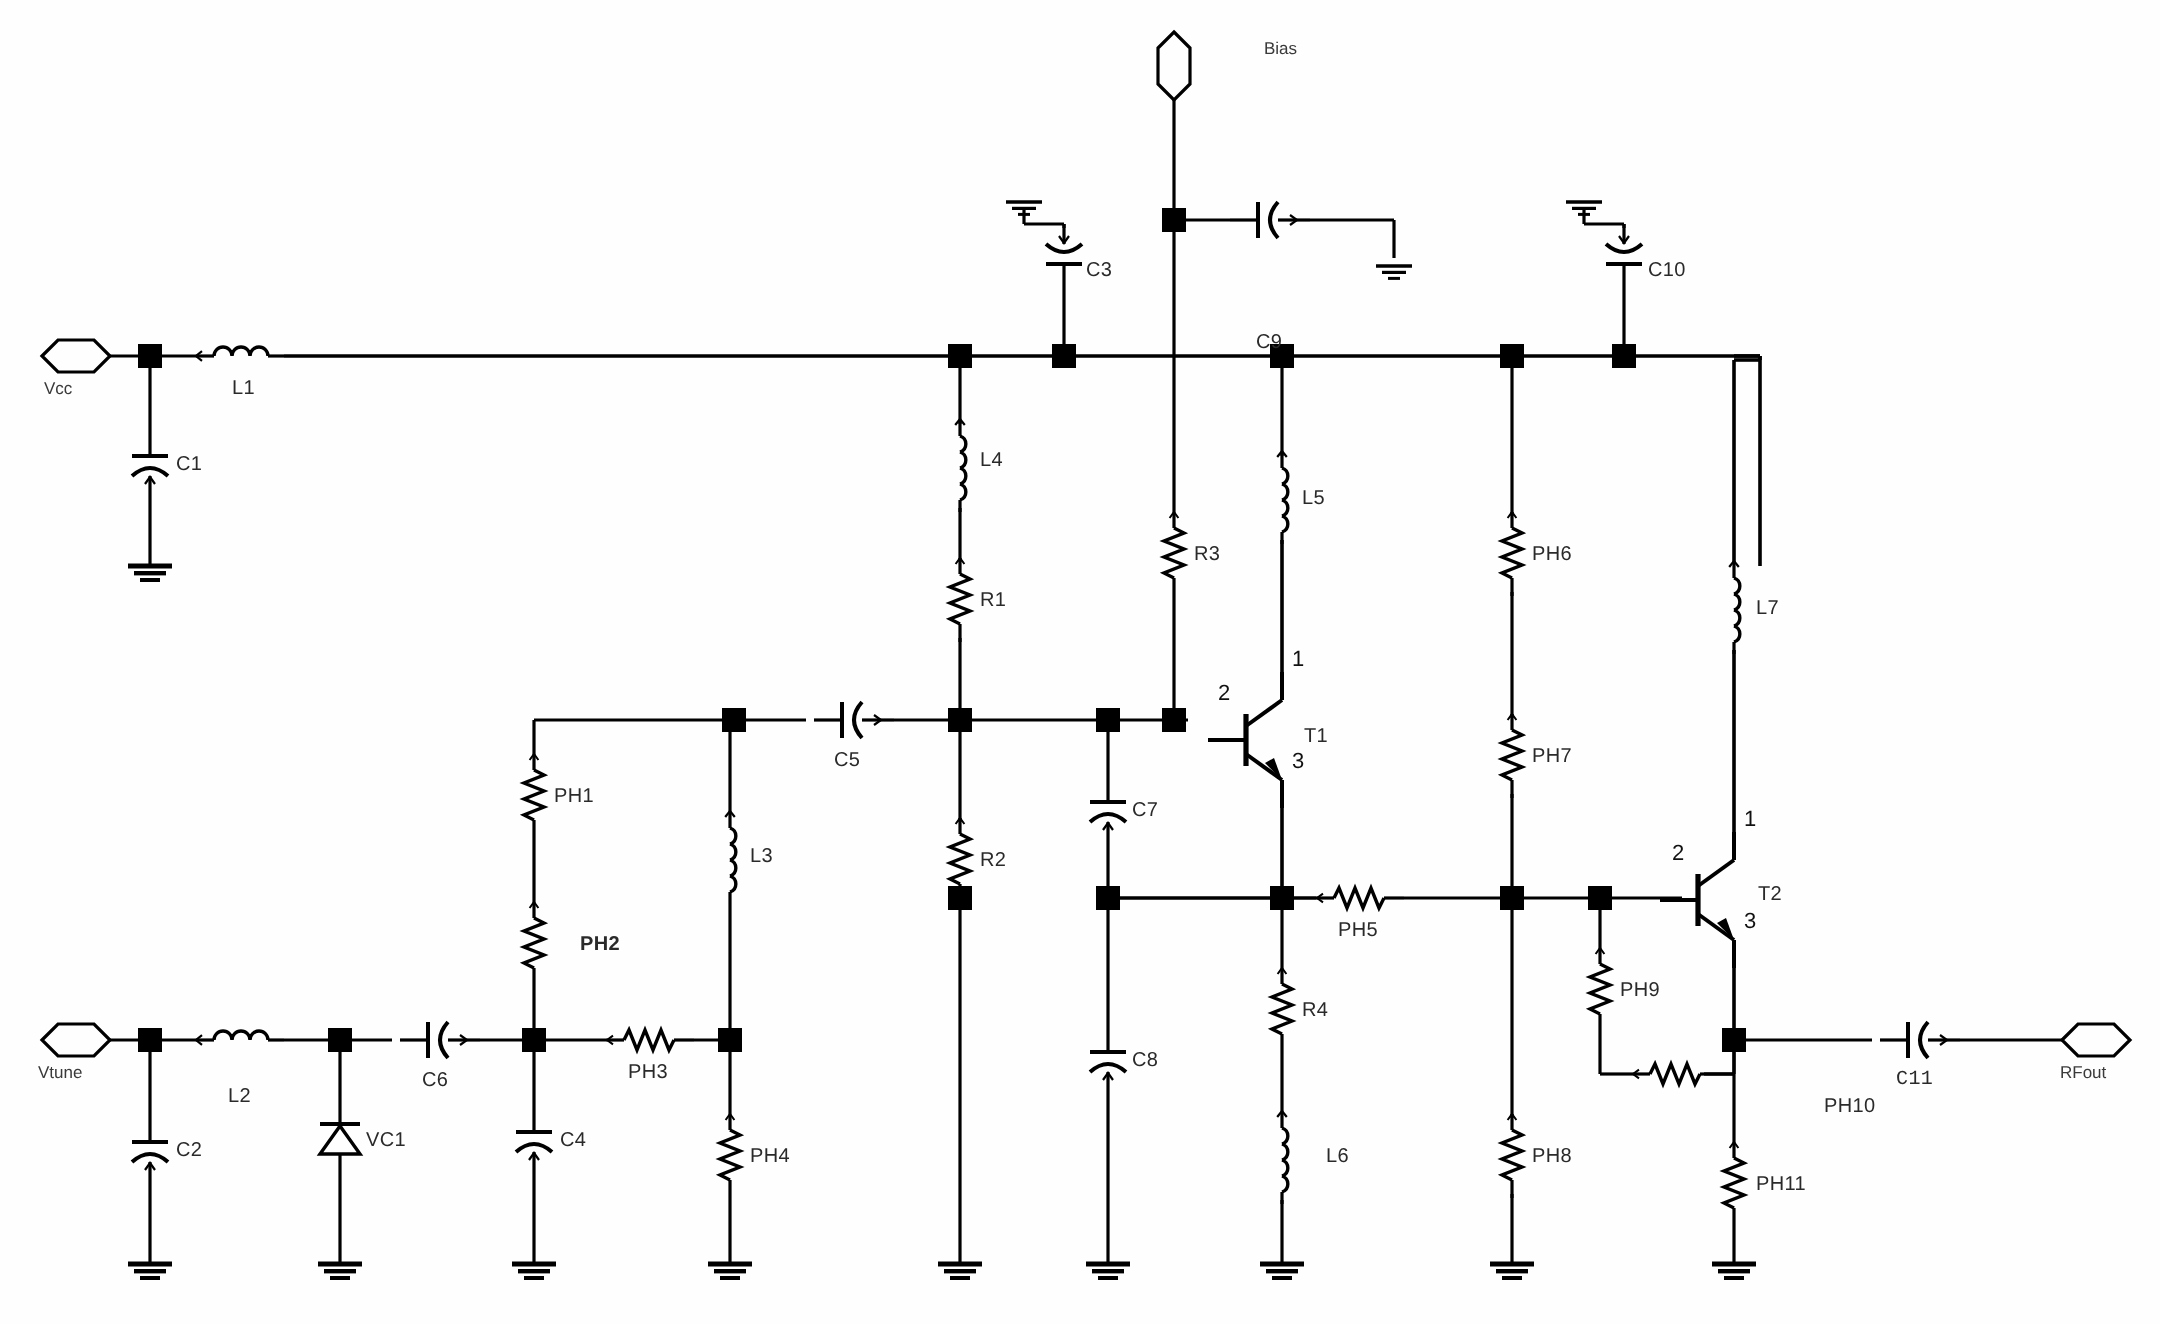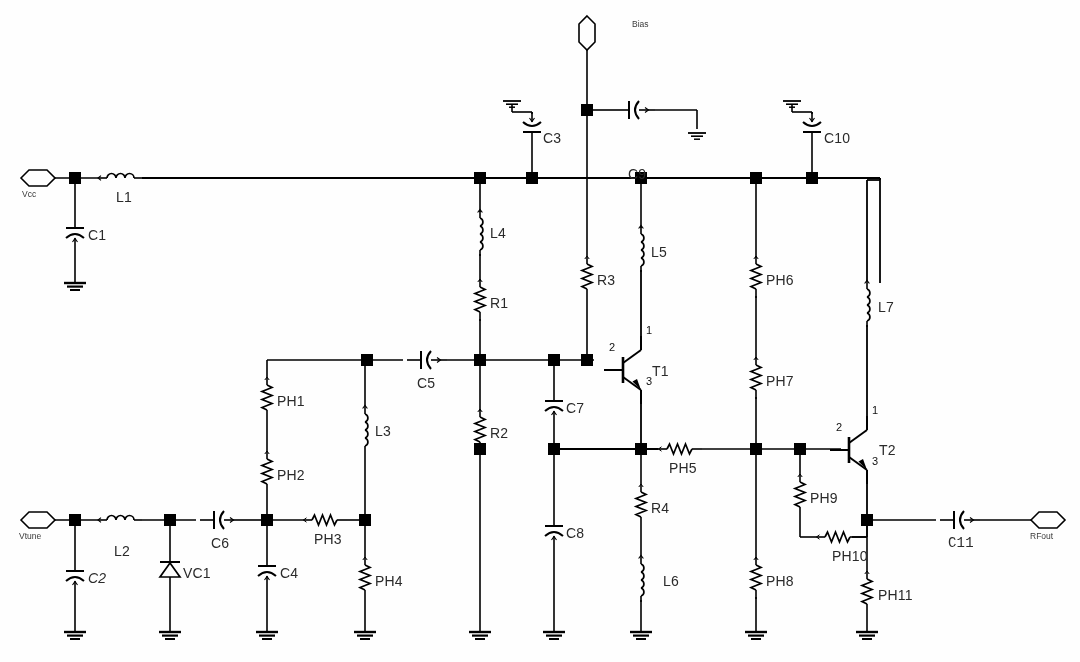--- a/index.html
+++ b/index.html
@@ -7,21 +7,21 @@
   #sheet{
     position:relative;
     width:1080px;height:662px;
     background:#fefefe;
     overflow:hidden;
   }
   #schematic{position:absolute;left:0;top:0;}
   .lbl{
     position:absolute;
     font-family:"Liberation Sans",sans-serif;
-    font-size:14px;
+    font-size:10px;
     color:#2a2a2a;
     white-space:nowrap;
     letter-spacing:0.2px;
     line-height:1;
     user-select:none;
   }
   .pinlbl{
     position:absolute;
     font-family:"Liberation Sans",sans-serif;
     font-size:11px;
@@ -353,21 +353,21 @@
     <use href="#sym-npn" x="856" y="450"></use>
   </g>
 </svg>
 
 <div class="portlbl" style="left:22px;  top:190px;">Vcc</div>
 <div class="portlbl" style="left:600px; top:20px;margin-left:32px;">Bias</div>
 <div class="portlbl" style="left:19px;  top:532px;">Vtune</div>
 <div class="portlbl" style="left:1030px;top:532px;">RFout</div>
 
 <div class="lbl" style="left:88px;  top:228px;">C1</div>
-<div class="lbl" style="left:88px;  top:571px;font-style:italic;">C2</div>
+<div class="lbl" style="left:88px;  top:571px;">C2</div>
 <div class="lbl" style="left:543px; top:131px;">C3</div>
 <div class="lbl" style="left:280px; top:566px;">C4</div>
 <div class="lbl" style="left:417px; top:376px;">C5</div>
 <div class="lbl" style="left:211px; top:536px;">C6</div>
 <div class="lbl" style="left:566px; top:401px;">C7</div>
 <div class="lbl" style="left:566px; top:526px;">C8</div>
 <div class="lbl" style="left:628px; top:126px;margin-top:41px;">C9</div>
 <div class="lbl" style="left:824px; top:131px;">C10</div>
 <div class="lbl" style="left:948px; top:536px;font-family:Liberation Mono, monospace;">C11</div>
 
@@ -377,29 +377,29 @@
 <div class="lbl" style="left:490px; top:226px;">L4</div>
 <div class="lbl" style="left:651px; top:245px;">L5</div>
 <div class="lbl" style="left:651px; top:574px;padding-left:12px;">L6</div>
 <div class="lbl" style="left:878px; top:300px;">L7</div>
 
 <div class="lbl" style="left:490px; top:296px;">R1</div>
 <div class="lbl" style="left:490px; top:426px;">R2</div>
 <div class="lbl" style="left:597px; top:273px;">R3</div>
 <div class="lbl" style="left:651px; top:501px;">R4</div>
 <div class="lbl" style="left:277px; top:394px;">PH1</div>
-<div class="lbl" style="left:277px; top:468px;">PH2</div>
+<div class="lbl" style="left:290px; top:468px;font-weight:bold;">PH2</div>
 <div class="lbl" style="left:314px; top:532px;">PH3</div>
 <div class="lbl" style="left:375px; top:574px;">PH4</div>
 <div class="lbl" style="left:669px; top:461px;">PH5</div>
 <div class="lbl" style="left:766px; top:273px;">PH6</div>
 <div class="lbl" style="left:766px; top:374px;">PH7</div>
 <div class="lbl" style="left:766px; top:574px;">PH8</div>
 <div class="lbl" style="left:810px; top:491px;">PH9</div>
-<div class="lbl" style="left:792px; top:549px;padding-left:40px;">PH10</div>
+<div class="lbl" style="left:872px; top:549px;padding-left:40px;">PH10</div>
 <div class="lbl" style="left:878px; top:588px;">PH11</div>
 
 <div class="lbl" style="left:183px; top:566px;">VC1</div>
 
 <div class="lbl" style="left:652px; top:364px;">T1</div>
 <div class="pinlbl" style="left:646px; top:325px;">1</div>
 <div class="pinlbl" style="left:609px; top:342px;">2</div>
 <div class="pinlbl" style="left:646px; top:376px;">3</div>
 
 <div class="lbl" style="left:879px; top:443px;">T2</div>

